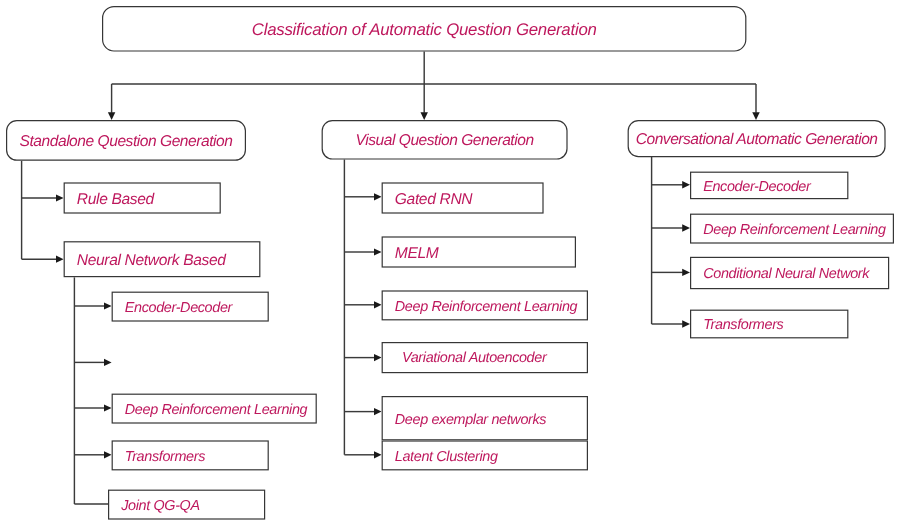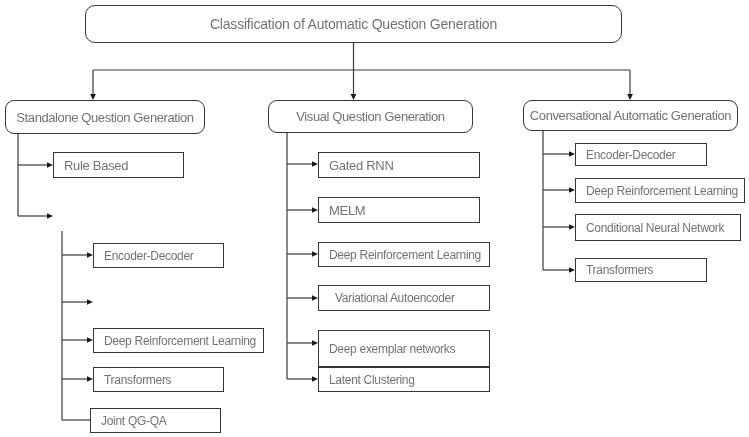--- a/index.html
+++ b/index.html
@@ -2,22 +2,23 @@
 <html><head>
 <meta charset="utf-8">
 <style>
   html, body { margin: 0; padding: 0; background: #ffffff; }
   .canvas {
     position: relative;
     width: 749px;
     height: 437px;
     background: #ffffff;
     font-family: "Liberation Sans", sans-serif;
-    color: #737373;
+    color: #be185d;
     overflow: hidden;
+    font-style: italic;
   }
   .wires {
     position: absolute;
     left: 0; top: 0;
     width: 749px; height: 437px;
   }
   .node {
     position: absolute;
     box-sizing: border-box;
     background: #ffffff;
@@ -99,31 +100,32 @@
   <div class="node title-node" style="left:85px; top:5px; width:537px; height:38px;">Classification of Automatic Question Generation</div>
 
   <div class="node rounded" style="left:5px; top:100px; width:200px; height:34px;">Standalone Question Generation</div>
 
   <div class="node rounded" style="left:268px; top:100px; width:205px; height:33px;">Visual Question Generation</div>
 
   <div class="node rounded" style="left:523px; top:100px; width:215px; height:31px;">Conversational Automatic Generation</div>
 
   <div class="node leaf" style="left:53px; top:152px; width:131px; height:26px; font-size:13px;">Rule Based</div>
 
+  <div class="node leaf" style="left:53px; top:201px; width:164px; height:30px; font-size:13px;">Neural Network Based</div>
 
   <div class="node leaf" style="left:93px; top:243px; width:131px; height:25px;">Encoder-Decoder</div>
 
 
   <div class="node leaf" style="left:93px; top:328px; width:171px; height:25px;">Deep Reinforcement Learning</div>
 
   <div class="node leaf" style="left:93px; top:367px; width:131px; height:25px;">Transformers</div>
 
   <div class="node leaf" style="left:90px; top:408px; width:131px; height:25px;">Joint QG-QA</div>
 
-  <div class="node leaf" style="left:318px; top:152px; width:162px; height:26px; font-size:13px;">Gated RNN</div>
+  <div class="node leaf" style="left:318px; top:152px; width:135px; height:26px; font-size:13px;">Gated RNN</div>
 
   <div class="node leaf" style="left:318px; top:197px; width:162px; height:26px; font-size:13px;">MELM</div>
 
   <div class="node leaf" style="left:318px; top:242px; width:172px; height:25px;">Deep Reinforcement Learning</div>
 
   <div class="node leaf" style="left:318px; top:285px; width:172px; height:26px;padding-left:16px;">Variational Autoencoder</div>
 
   <div class="node leaf" style="left:318px; top:330px; width:172px; height:37px;">Deep exemplar networks</div>
 
   <div class="node leaf" style="left:318px; top:367px; width:172px; height:25px;">Latent Clustering</div>

